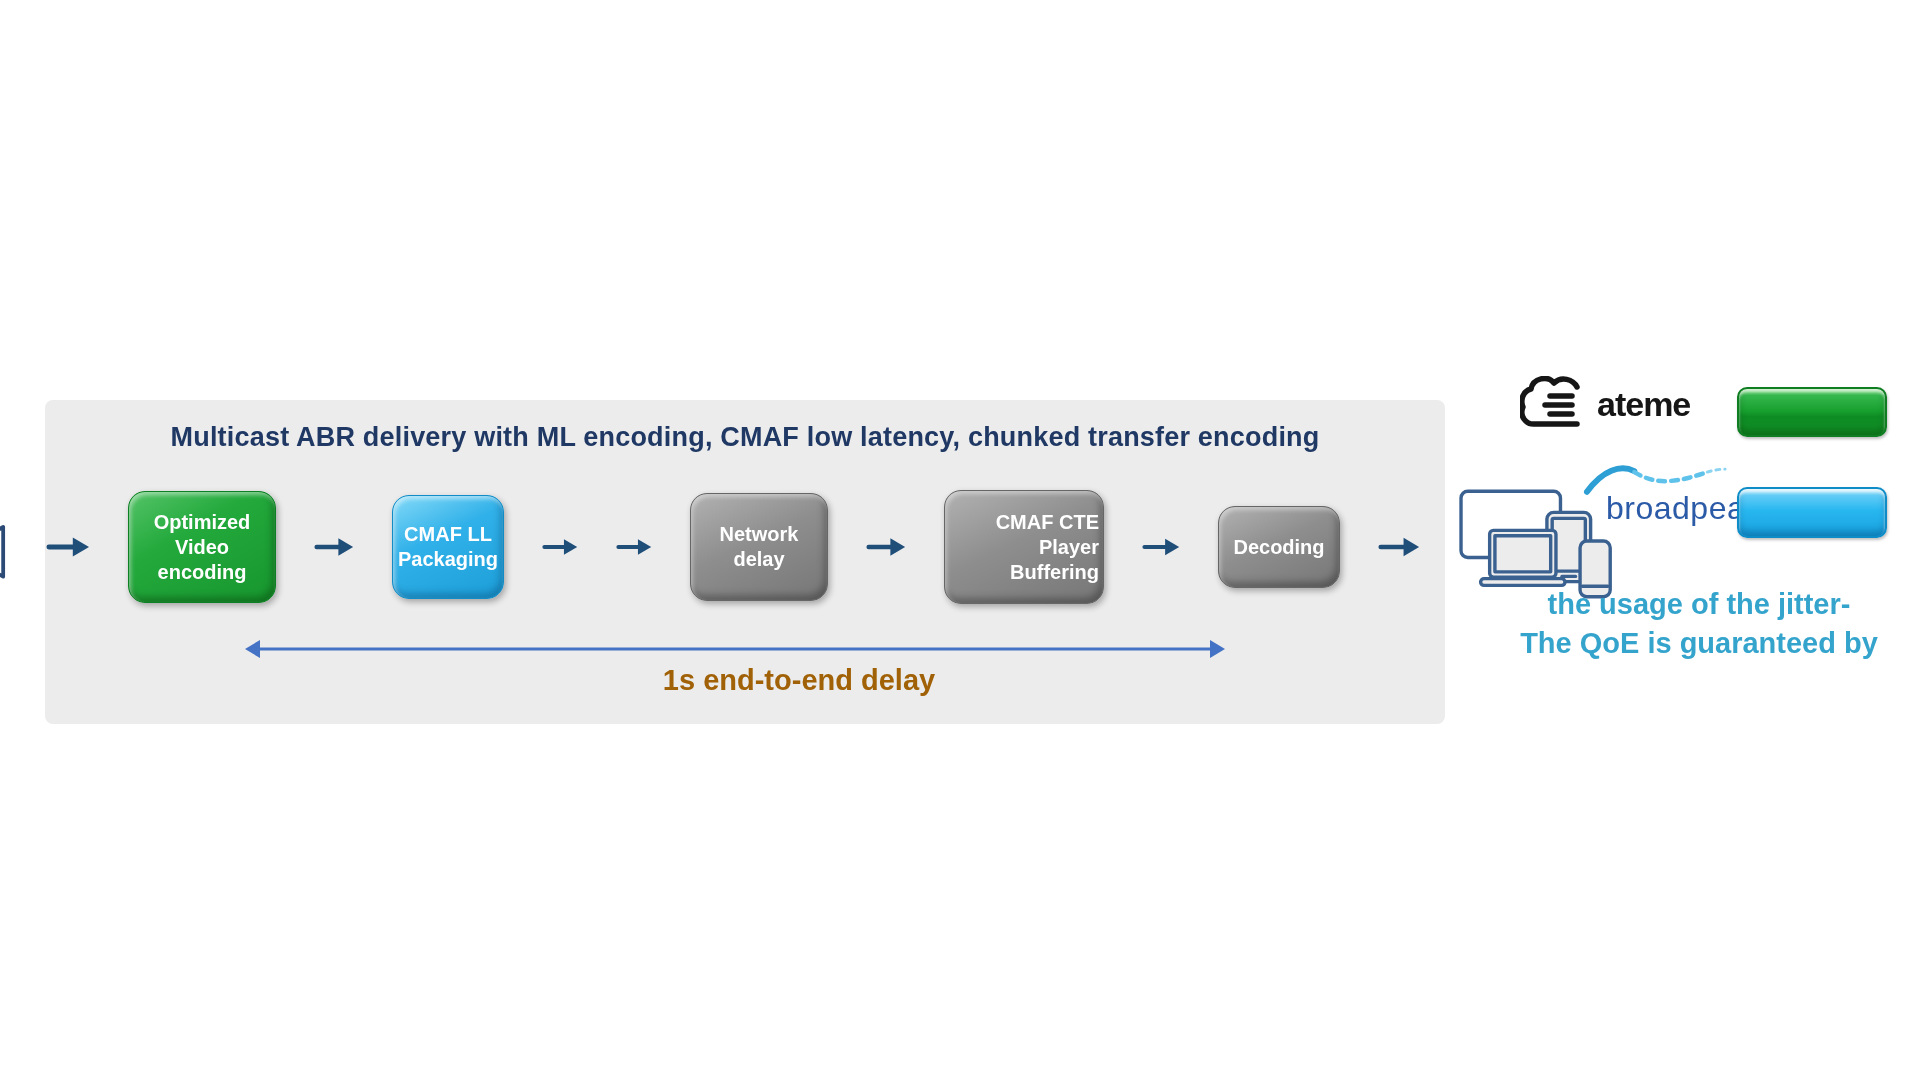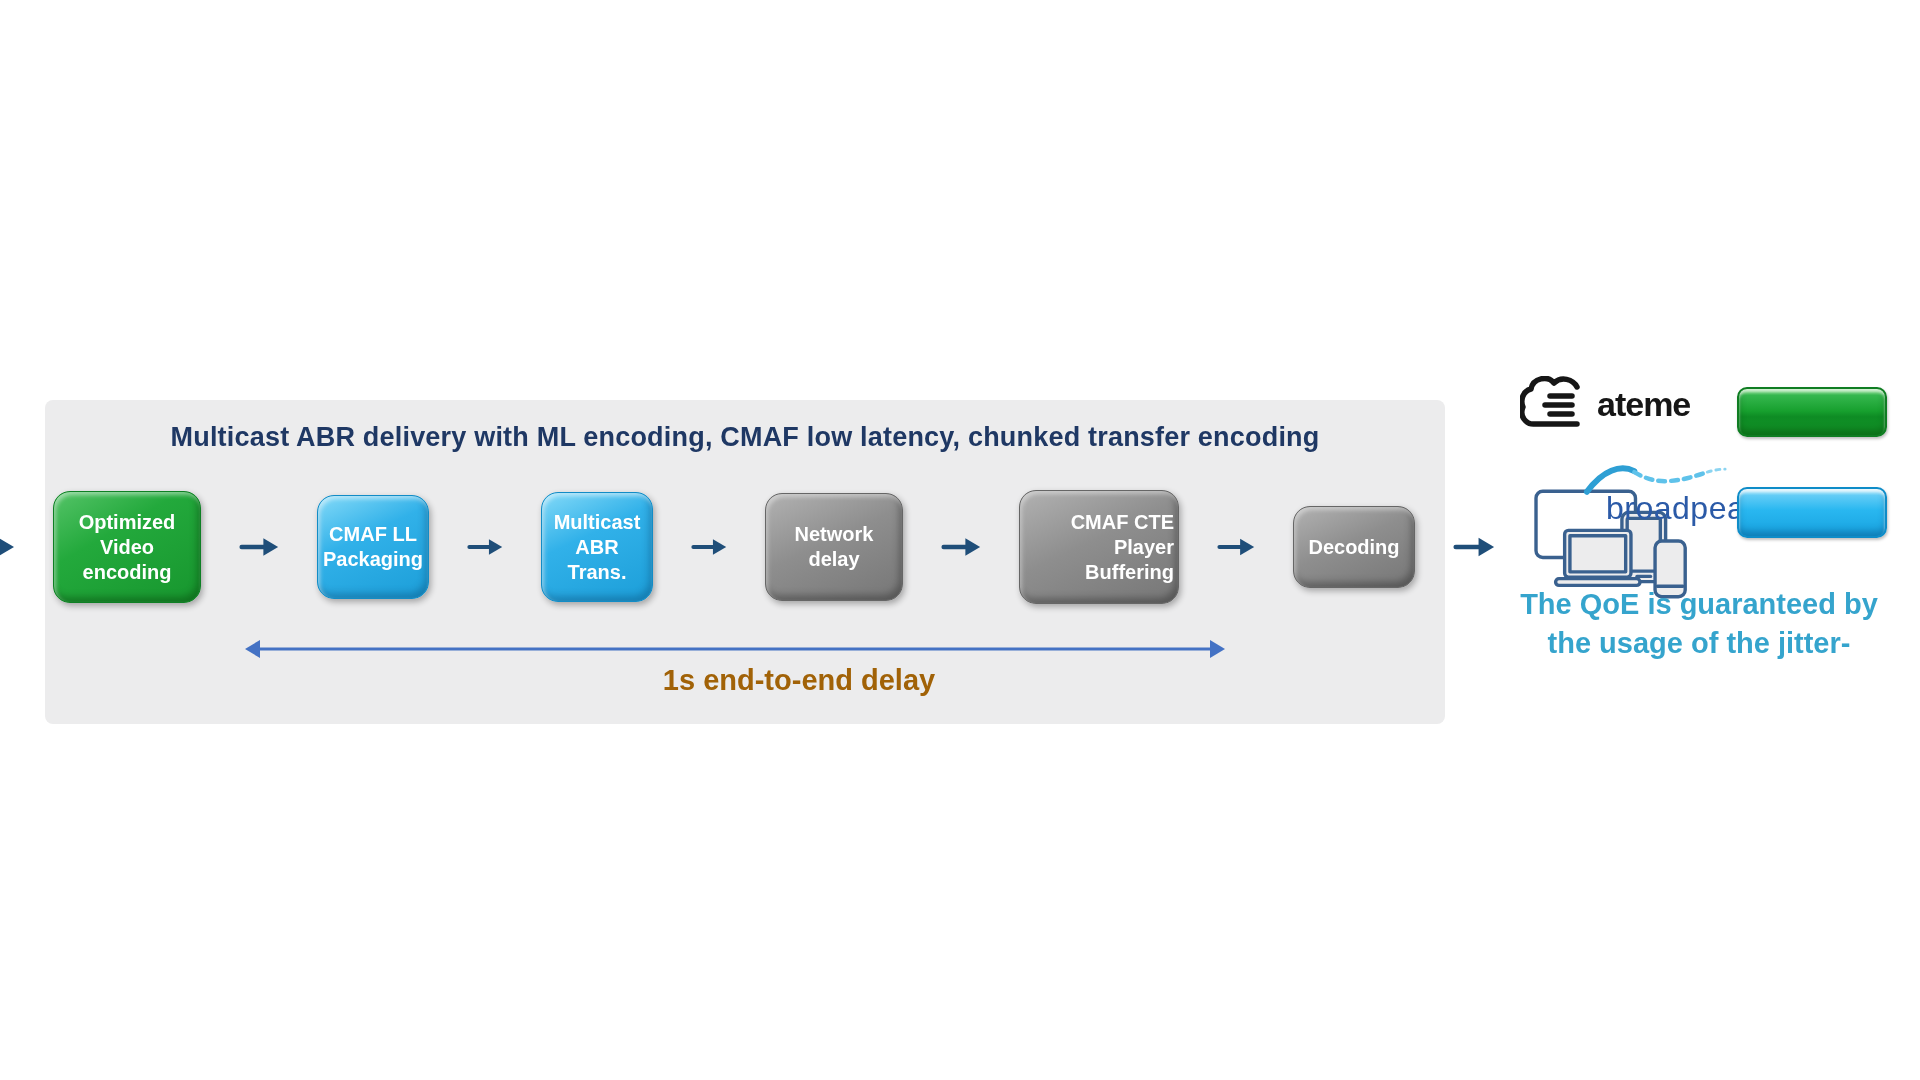--- a/index.html
+++ b/index.html
@@ -95,21 +95,20 @@
         <polygon points="28,3 45,13 28,23" fill="#1F4E79"></polygon>
       </svg>
 
       <div class="node node-blue n2">CMAF LL Packaging</div>
 
       <svg class="sarrow" width="36" height="26" viewBox="0 0 46 26">
         <line x1="3" y1="13" x2="30" y2="13" stroke="#1F4E79" stroke-width="5" stroke-linecap="round"></line>
         <polygon points="28,3 45,13 28,23" fill="#1F4E79"></polygon>
       </svg>
 
-      <div class="node node-blue n3">Multicast ABR Trans.</div>
 
       <svg class="sarrow" width="36" height="26" viewBox="0 0 46 26">
         <line x1="3" y1="13" x2="30" y2="13" stroke="#1F4E79" stroke-width="5" stroke-linecap="round"></line>
         <polygon points="28,3 45,13 28,23" fill="#1F4E79"></polygon>
       </svg>
 
       <div class="node node-gray n4">Network delay</div>
 
       <svg class="sarrow" width="40" height="26" viewBox="0 0 46 26">
         <line x1="3" y1="13" x2="30" y2="13" stroke="#1F4E79" stroke-width="5" stroke-linecap="round"></line>
@@ -175,17 +174,17 @@
   <svg class="bp-swoosh" width="148" height="34" viewBox="0 0 150 34" fill="none" stroke-linecap="round">
     <path d="M4,30 C20,8 38,2 52,9" stroke="#2E9FD4" stroke-width="6"></path>
     <path d="M52,10 C64,17 74,20 88,19 C102,18 114,14 126,10" stroke="#5FC2EA" stroke-width="4.5" stroke-dasharray="7 6"></path>
     <path d="M126,10 C132,8 138,7 144,7" stroke="#8BD4F1" stroke-width="3" stroke-dasharray="4 5"></path>
   </svg>
   <div class="bp-word">broadpeak</div>
 
   <div class="btn btn-blue"></div>
 
   <div class="qoe">
+    <div>the usage of the jitter-</div>
     <div>The QoE is guaranteed by</div>
-    <div>the usage of the jitter-</div>
   </div>
 
 </div>
 
 </body></html>

